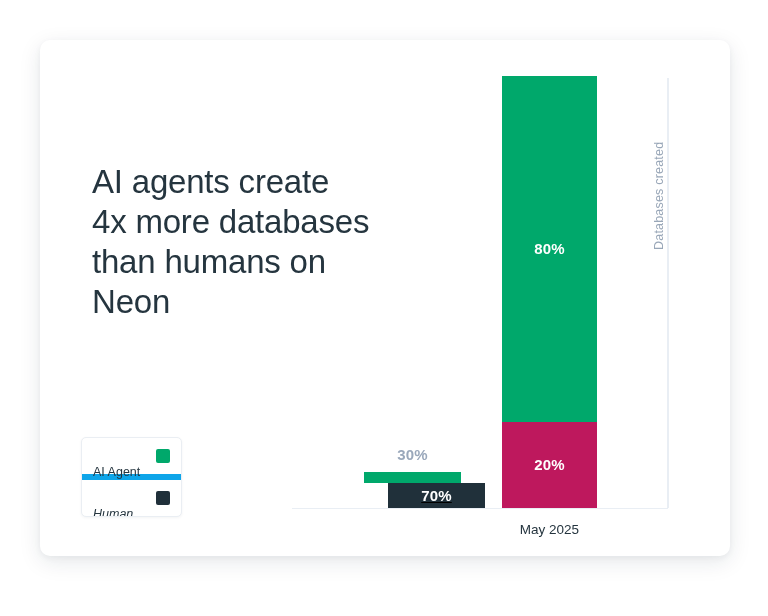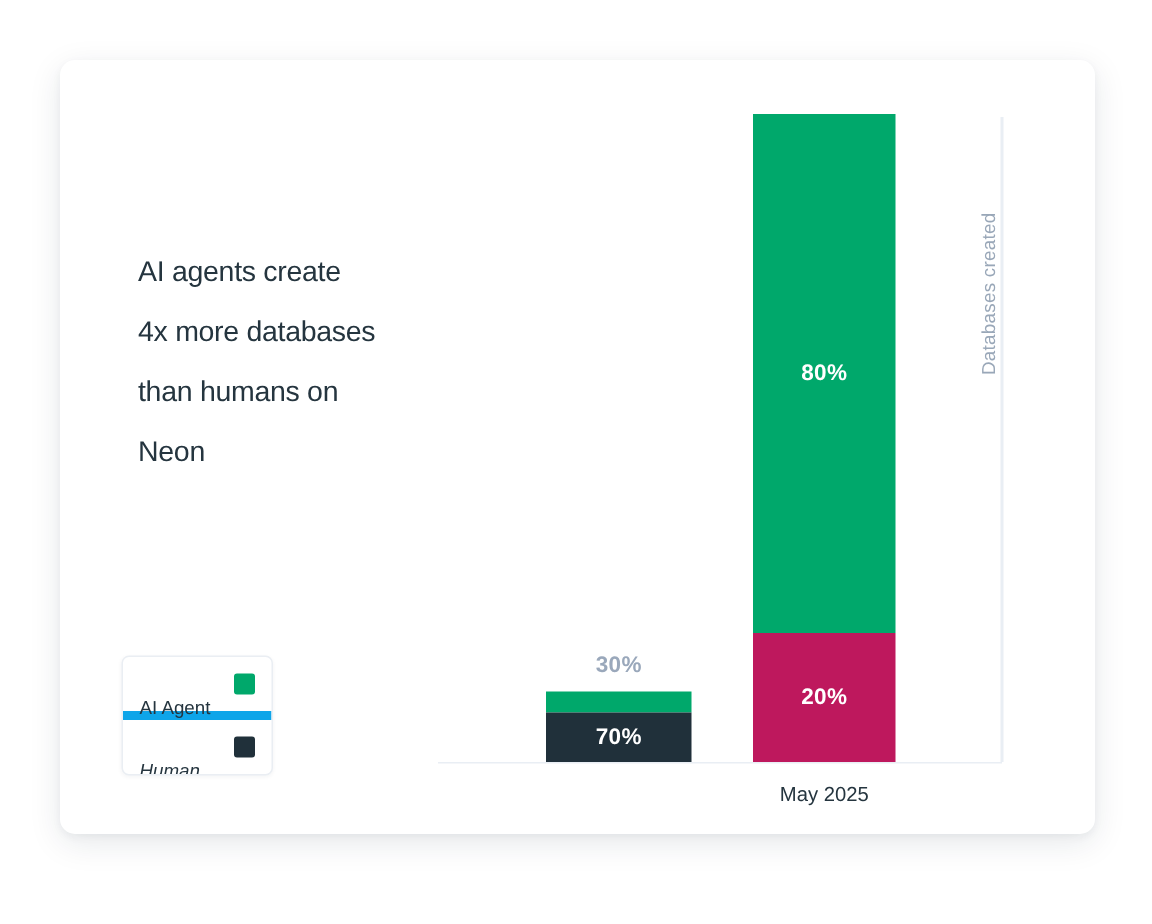--- a/index.html
+++ b/index.html
@@ -24,21 +24,21 @@
     border-radius: 10px;
     box-shadow: 0 6px 22px rgba(24, 40, 60, 0.10),
                 0 2px 6px rgba(24, 40, 60, 0.05);
   }
   
   #headline {
     position: absolute;
     left: 52px;
     top: 122px;
     width: 340px;
-    font-size: 19px;
+    font-size: 33px;
     line-height: 40px;
     color: #25353f;
     letter-spacing: -0.2px;
     font-weight: 400;
   }
   #headline .strong { font-weight: 400; }
   
   #legend {
     position: absolute;
     left: 41px;
@@ -112,21 +112,20 @@
   .bar-group {
     position: absolute;
     bottom: 48px;
   }
   .bar {
     position: absolute;
     bottom: 0;
     width: 100%;
     display: flex;
     flex-direction: column;
-    align-items: flex-end;
   }
   .seg {
     width: 100%;
     display: flex;
     align-items: center;
     justify-content: center;
     position: relative;
   }
   .seg-value {
     font-size: 15px;
@@ -167,21 +166,21 @@
     <div>Neon</div>
   </div>
 
   <div id="plot">
 
     <div id="axis-x"></div>
     <div id="axis-y"></div>
     <div id="ylabel">Databases created</div>
 
     <div class="bar-group" style="left:324px; width:97px; height:47px;">
-      <div class="bar" style="height:47px;">
+      <div class="bar" style="height:36px;text-decoration:underline;">
         <div class="seg" style="height:30%; background:#00a86b;">
           <span class="seg-value outside">30%</span>
         </div>
         <div class="seg" style="height:70%; background:#20303a;margin-left:24px;">
           <span class="seg-value">70%</span>
         </div>
       </div>
     </div>
 
     <div class="bar-group" style="left:462px; width:95px; height:432px;">

